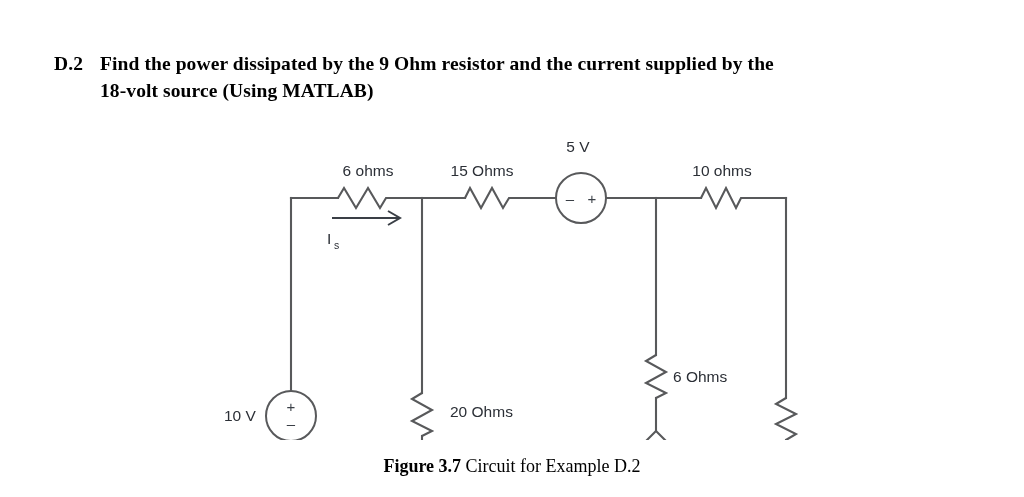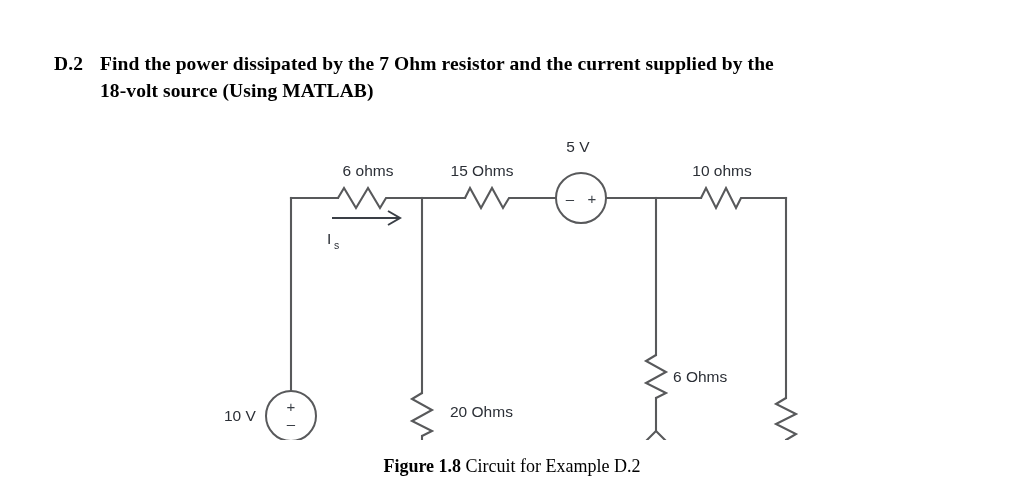--- a/index.html
+++ b/index.html
@@ -115,21 +115,21 @@
   }
 </style>
 </head>
 <body>
 
 <div id="page">
 
   <div class="problem">
     <div class="problem-row">
       <span class="problem-number">D.2</span>
-      <span class="problem-text">Find the power dissipated by the 7 Ohm resistor and the current supplied by the</span>
+      <span class="problem-text">Find the power dissipated by the 9 Ohm resistor and the current supplied by the</span>
     </div>
     <div class="problem-row">
       <span class="problem-number"></span>
       <span class="problem-text">18-volt source (Using MATLAB)</span>
     </div>
   </div>
 
   <div id="circuit">
     <svg width="1024" height="330" viewBox="0 0 1024 330" xmlns="http://www.w3.org/2000/svg">
 
@@ -198,16 +198,16 @@
 
       <text class="label" x="368" y="66" text-anchor="middle">6 ohms</text>
       <text class="label" x="482" y="66" text-anchor="middle">15 Ohms</text>
       <text class="label" x="722" y="66" text-anchor="middle">10 ohms</text>
       <text class="label" x="450" y="307">20 Ohms</text>
       <text class="label" x="673" y="272">6 Ohms</text>
     </svg>
   </div>
 
   <div class="caption">
-    <b>Figure 1.8</b><span> Circuit for Example D.2</span>
+    <b>Figure 3.7</b><span> Circuit for Example D.2</span>
   </div>
 
 </div>
 
 </body></html>

